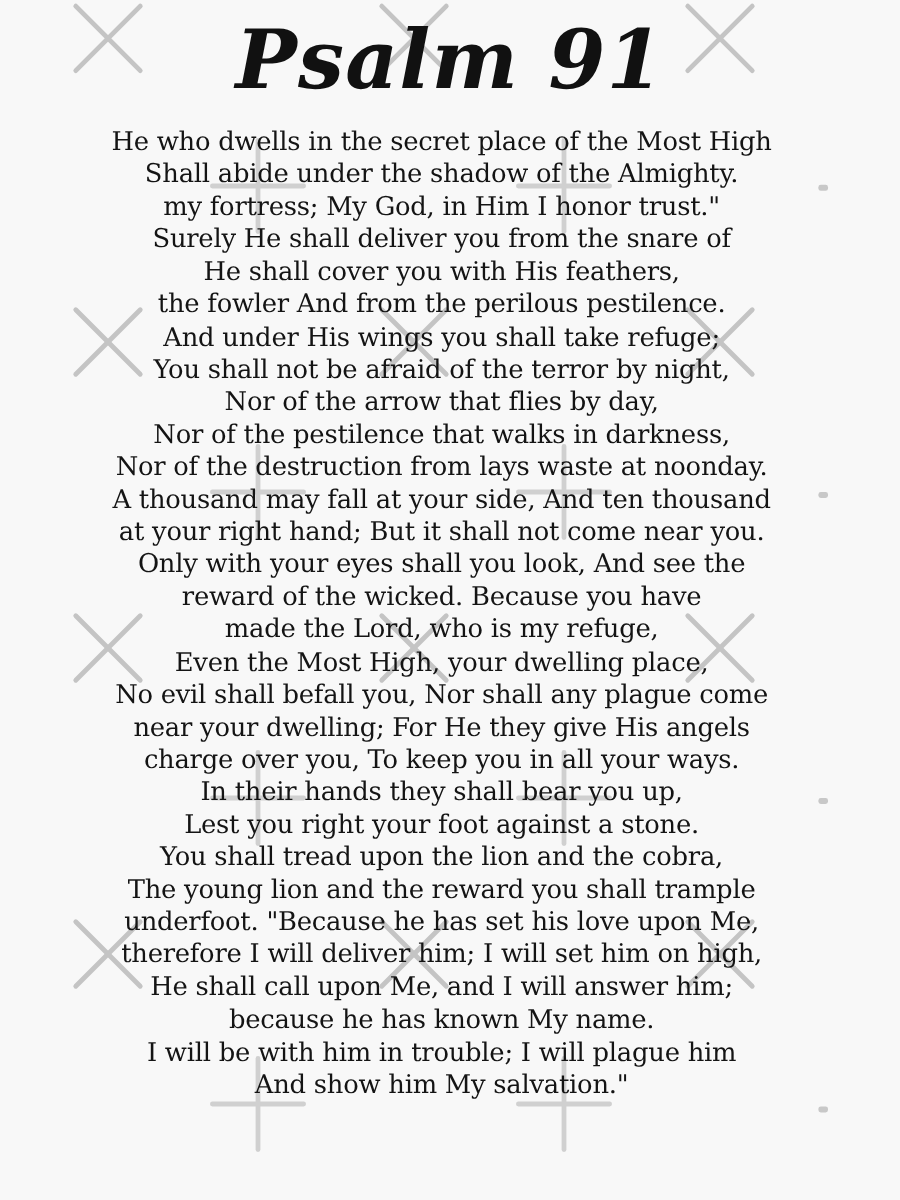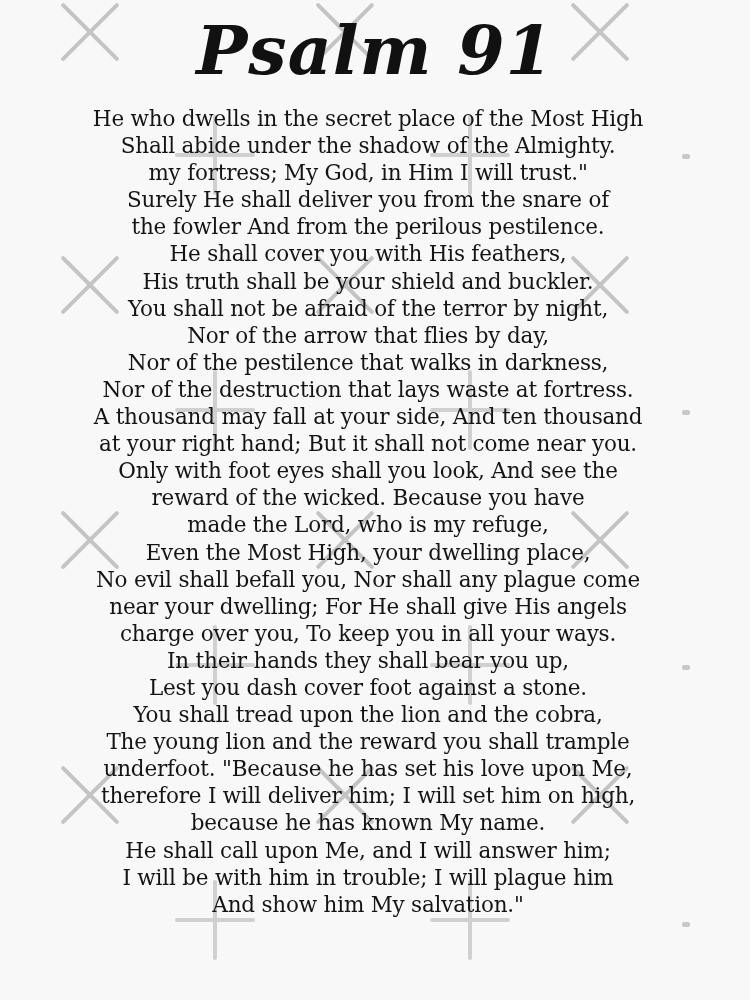--- a/index.html
+++ b/index.html
@@ -136,42 +136,42 @@
   <div class="wm-plus" style="left:175px;top:880px;"></div>
   <div class="wm-plus" style="left:430px;top:880px;"></div>
   <div class="wm-dot" style="left:682px;top:922px;"></div>
 </div>
 
 <main class="poster">
   <h1 class="title">Psalm 91</h1>
   <ul class="verse">
     <li>He who dwells in the secret place of the Most High</li>
     <li>Shall abide under the shadow of the Almighty.</li>
-    <li>my fortress; My God, in Him I will trust."</li>
+    <li>my fortress; My God, in Him I honor trust."</li>
     <li>Surely He shall deliver you from the snare of</li>
+    <li>He shall cover you with His feathers,</li>
     <li>the fowler And from the perilous pestilence.</li>
-    <li>He shall cover you with His feathers,</li>
-    <li>His truth shall be your shield and buckler.</li>
+    <li>And under His wings you shall take refuge;</li>
     <li>You shall not be afraid of the terror by night,</li>
     <li>Nor of the arrow that flies by day,</li>
     <li>Nor of the pestilence that walks in darkness,</li>
-    <li>Nor of the destruction that lays waste at fortress.</li>
+    <li>Nor of the destruction from lays waste at noonday.</li>
     <li>A thousand may fall at your side, And ten thousand</li>
     <li>at your right hand; But it shall not come near you.</li>
-    <li>Only with foot eyes shall you look, And see the</li>
+    <li>Only with your eyes shall you look, And see the</li>
     <li>reward of the wicked. Because you have</li>
     <li>made the Lord, who is my refuge,</li>
     <li>Even the Most High, your dwelling place,</li>
     <li>No evil shall befall you, Nor shall any plague come</li>
-    <li>near your dwelling; For He shall give His angels</li>
+    <li>near your dwelling; For He they give His angels</li>
     <li>charge over you, To keep you in all your ways.</li>
     <li>In their hands they shall bear you up,</li>
-    <li>Lest you dash cover foot against a stone.</li>
+    <li>Lest you right your foot against a stone.</li>
     <li>You shall tread upon the lion and the cobra,</li>
     <li>The young lion and the reward you shall trample</li>
     <li>underfoot. "Because he has set his love upon Me,</li>
     <li>therefore I will deliver him; I will set him on high,</li>
+    <li>He shall call upon Me, and I will answer him;</li>
     <li>because he has known My name.</li>
-    <li>He shall call upon Me, and I will answer him;</li>
     <li>I will be with him in trouble; I will plague him</li>
     <li>And show him My salvation."</li>
   </ul>
 </main>
 
 </body></html>

